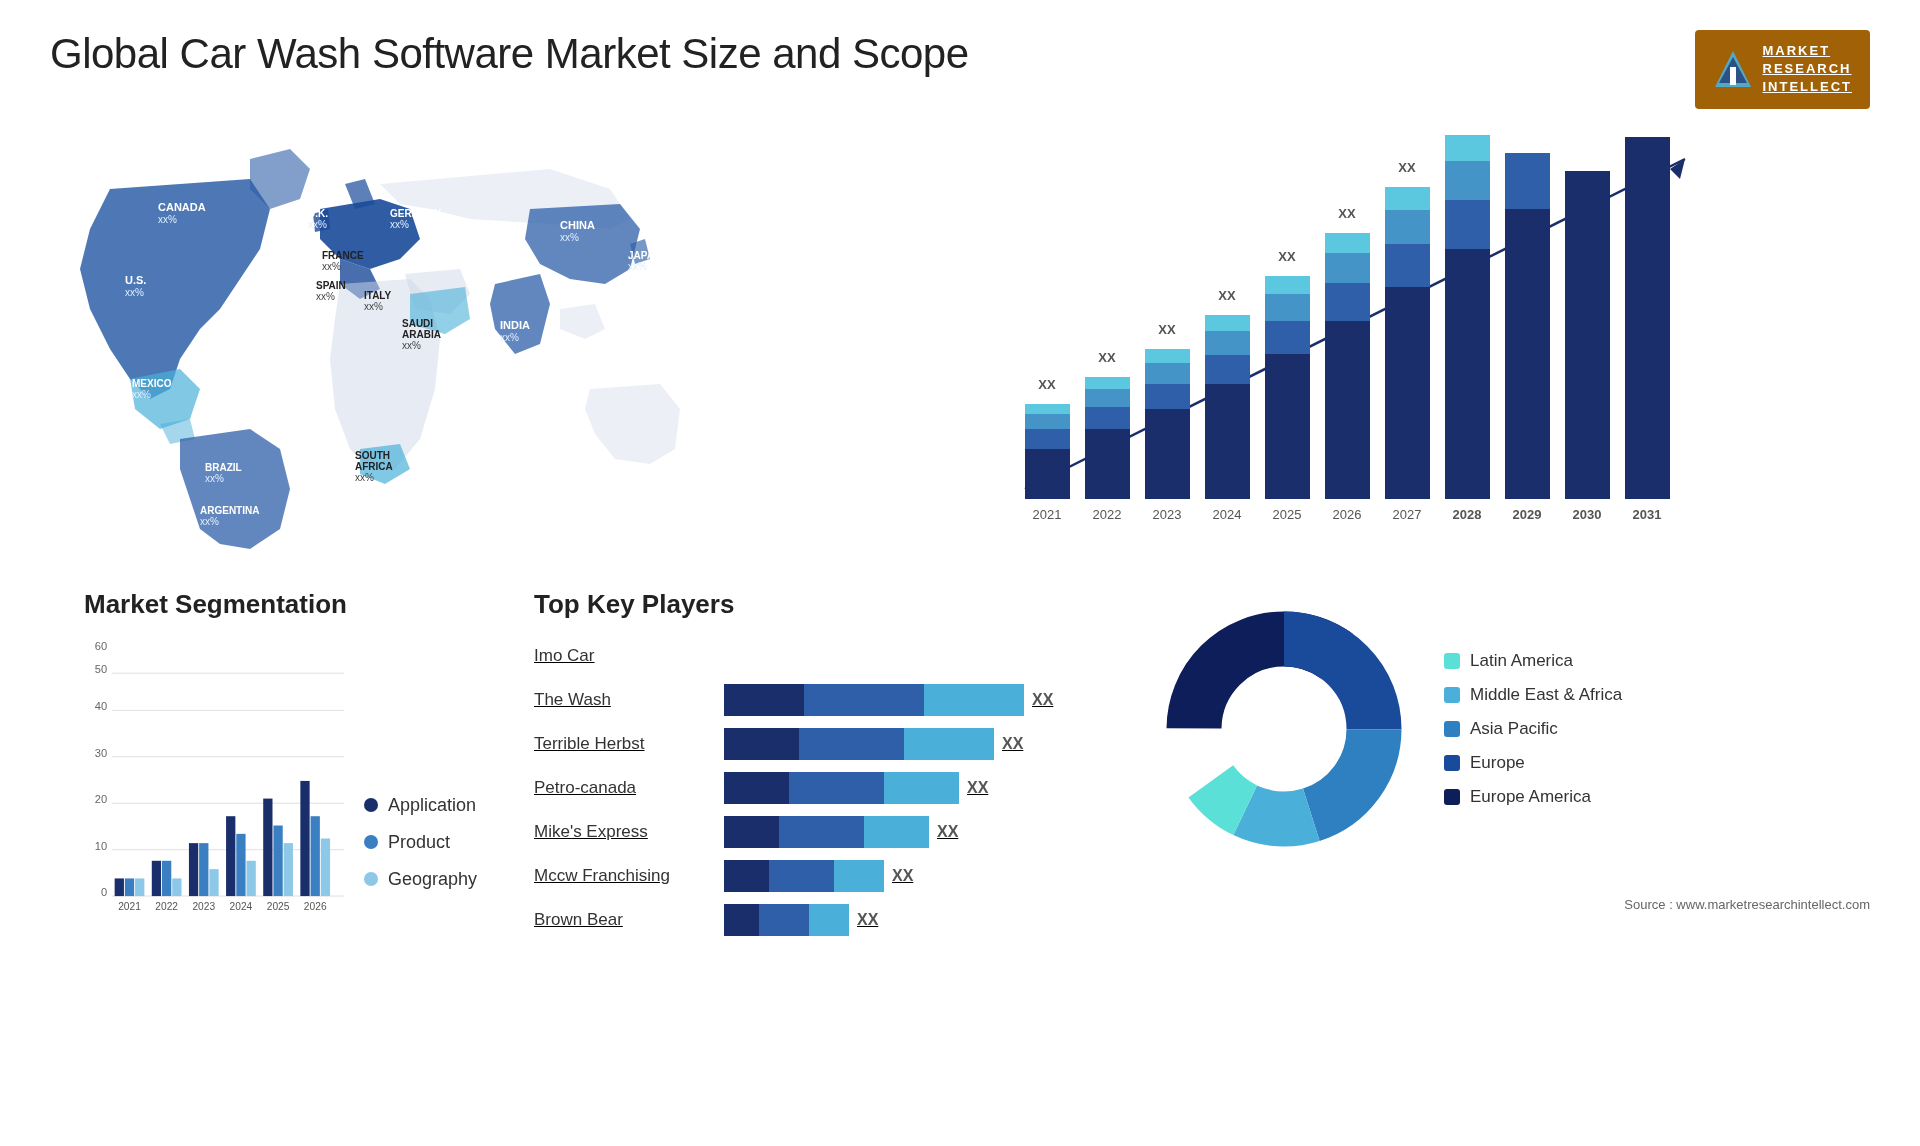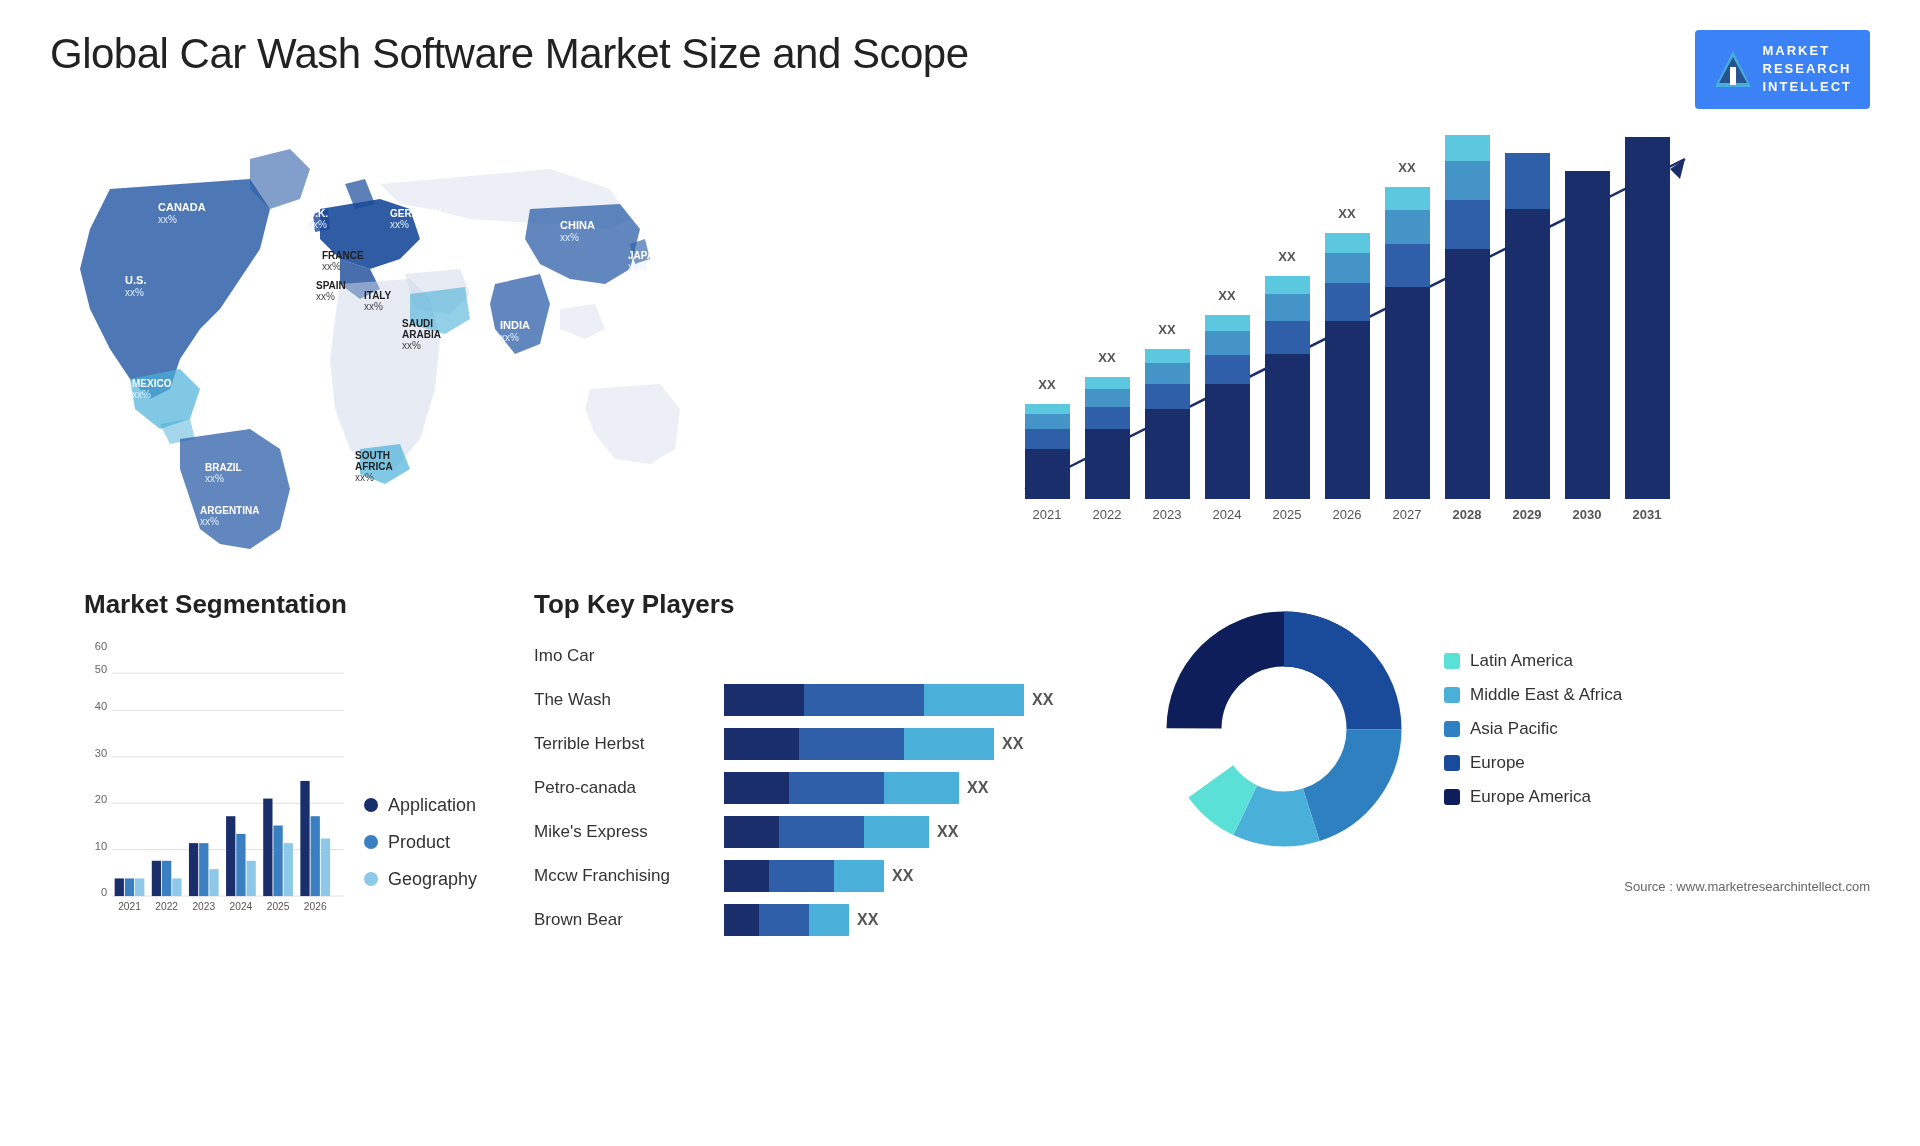--- a/index.html
+++ b/index.html
@@ -29,27 +29,28 @@
       color: #222;
       letter-spacing: -0.5px;
     }
     .logo-container {
       display: flex;
       flex-direction: column;
       align-items: center;
       gap: 4px;
     }
     .logo-box {
-      background: #3b82f6;
+      background: #a16207;
       color: #fff;
       padding: 12px 18px;
       display: flex;
       align-items: center;
       gap: 10px;
       border-radius: 4px;
+      text-decoration: underline;
     }
     .logo-icon {
       width: 40px;
       height: 40px;
     }
     .logo-text {
       display: flex;
       flex-direction: column;
       font-size: 13px;
       font-weight: 700;
@@ -129,20 +130,21 @@
       border-radius: 50%;
       flex-shrink: 0;
     }
 
     
     .player-row {
       display: flex;
       align-items: center;
       margin-bottom: 12px;
       gap: 10px;
+      text-decoration: underline;
     }
     .player-name {
       font-size: 17px;
       color: #333;
       width: 180px;
       flex-shrink: 0;
     }
     .player-bar-wrap {
       display: flex;
       align-items: center;
@@ -189,21 +191,21 @@
       width: 16px;
       height: 16px;
       border-radius: 3px;
       flex-shrink: 0;
     }
 
     .source-text {
       text-align: right;
       font-size: 13px;
       color: #666;
-      margin-top: 10px;
+      margin-top: 28px;
     }
   </style>
 </head>
 <body>
 
 <div class="page-container">
 
   <div class="header">
     <h1 class="main-title">Global Car Wash Software Market Size and Scope</h1>
     <div class="logo-container">

